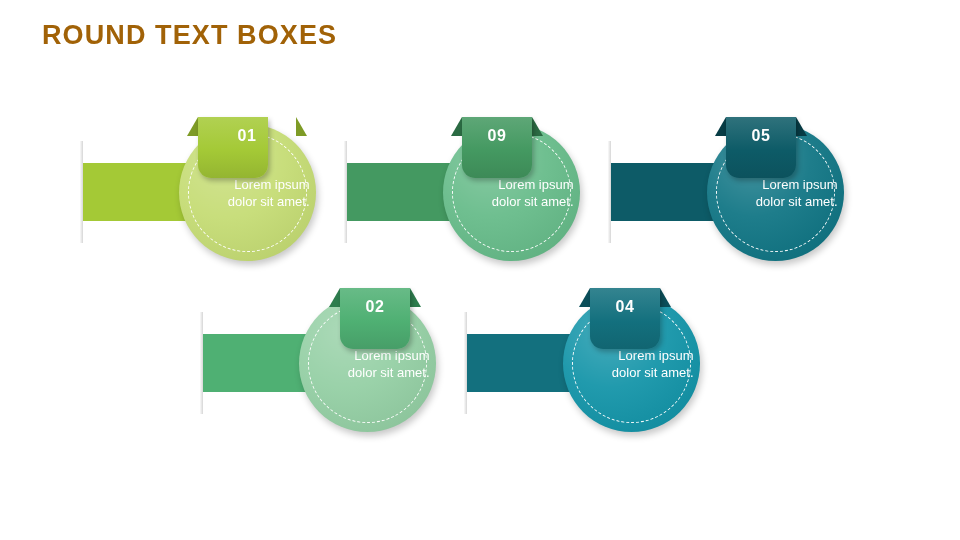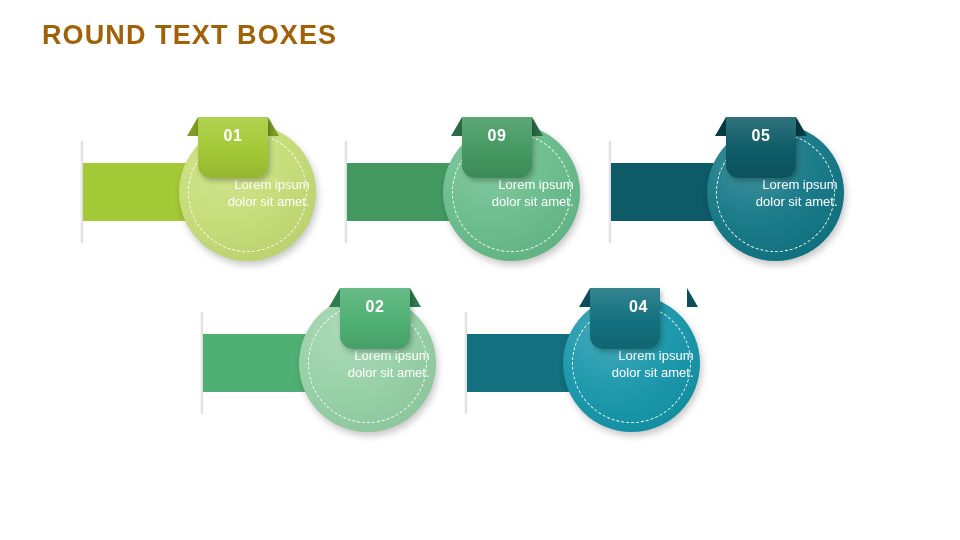--- a/index.html
+++ b/index.html
@@ -175,21 +175,21 @@
         <div class="tail-edge"></div>
       </div>
       <div class="circle" style="background: rgb(197, 220, 116);">
         <div class="circle-sheen"></div>
         <div class="dash-ring"></div>
         <div class="body-text">
           <div>Lorem ipsum</div>
           <div>dolor sit amet.</div>
         </div>
       </div>
-      <div class="tab-wrap" style="left: -49px; top: -75px; color: rgb(126, 155, 38);">
+      <div class="tab-wrap" style="left: -49px; top: -75px; color: rgb(126, 155, 38); padding-left: 28px;">
         <div class="fold fold-l"></div>
         <div class="fold fold-r"></div>
         <div class="tab-face" style="background: linear-gradient(rgb(177, 209, 82) 0%, rgb(164, 201, 54) 55%, rgb(148, 181, 49) 100%);"></div>
         <div class="tab-num">01</div>
       </div>
     </div>
     <div class="node" style="left: 367px; top: 363px;">
       <div class="tail" style="width: 118px; left: -164.5px;">
         <div class="tail-body" style="background: linear-gradient(rgb(79, 176, 115), rgb(79, 176, 115));"></div>
         <div class="tail-edge"></div>
@@ -235,21 +235,21 @@
         <div class="tail-edge"></div>
       </div>
       <div class="circle" style="background: rgb(19, 148, 168);">
         <div class="circle-sheen"></div>
         <div class="dash-ring"></div>
         <div class="body-text">
           <div>Lorem ipsum</div>
           <div>dolor sit amet.</div>
         </div>
       </div>
-      <div class="tab-wrap" style="left: -41px; top: -75px; color: rgb(11, 79, 90); padding-left: 27px;">
+      <div class="tab-wrap" style="left: -41px; top: -75px; color: rgb(11, 79, 90);">
         <div class="fold fold-l"></div>
         <div class="fold fold-r"></div>
         <div class="tab-face" style="background: linear-gradient(rgb(52, 132, 144) 0%, rgb(19, 112, 126) 55%, rgb(17, 101, 113) 100%);"></div>
         <div class="tab-num">04</div>
       </div>
     </div>
     <div class="node" style="left: 775px; top: 192px;">
       <div class="tail" style="width: 118px; left: -164.5px;">
         <div class="tail-body" style="background: linear-gradient(rgb(13, 91, 103), rgb(13, 91, 103));"></div>
         <div class="tail-edge"></div>

